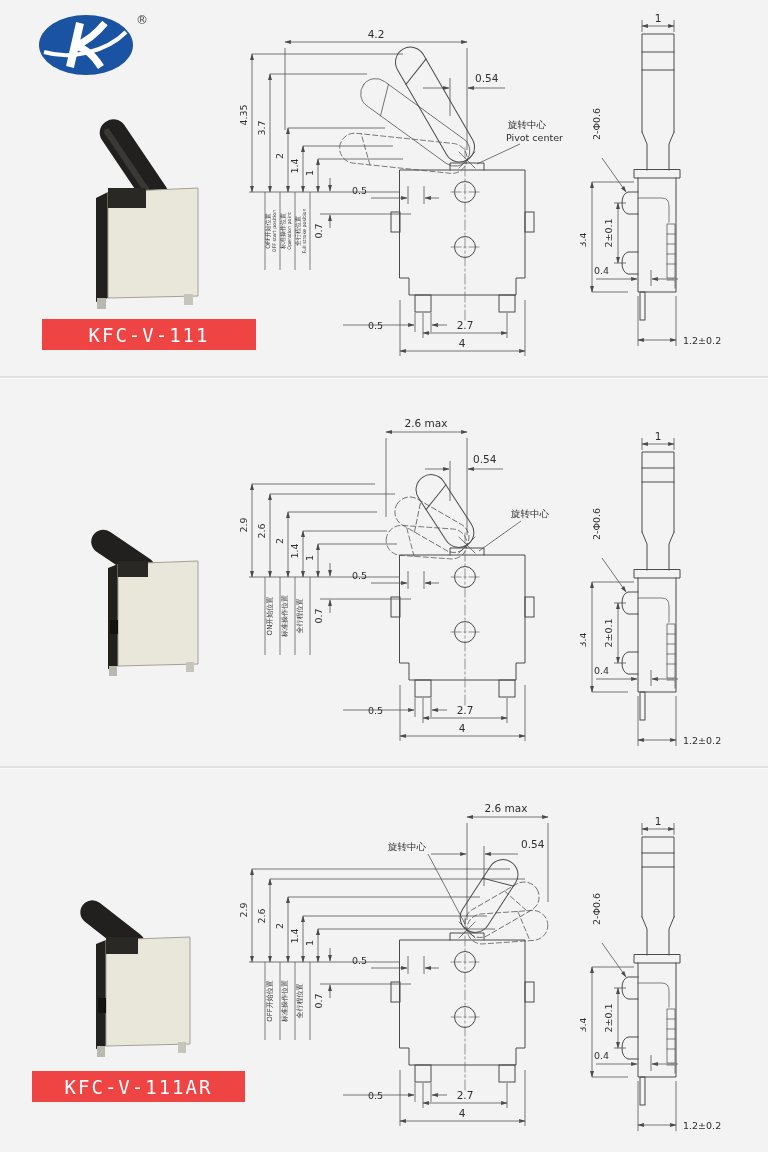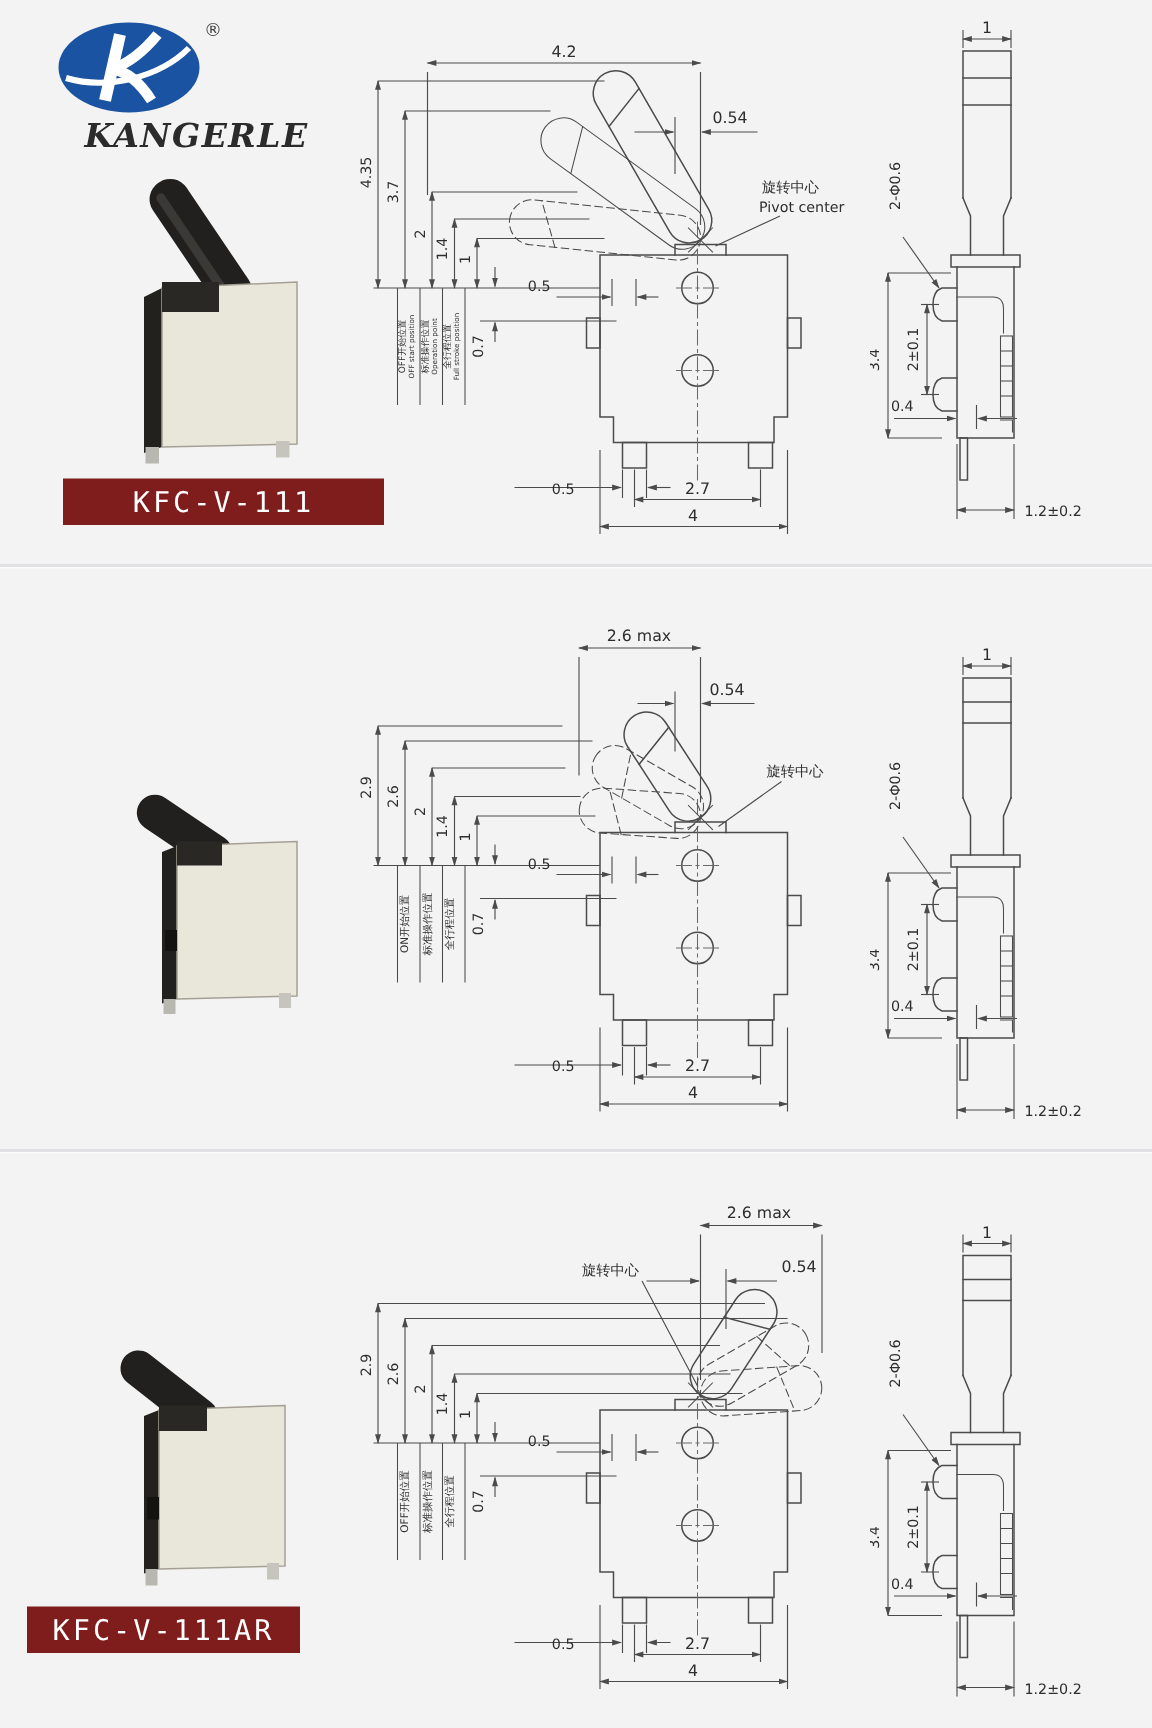--- a/index.html
+++ b/index.html
@@ -4,21 +4,21 @@
 <style>
   html,body{margin:0;padding:0;}
   .page{position:relative;width:768px;height:1152px;background:#f3f3f4;overflow:hidden;
         font-family:"DejaVu Sans",sans-serif;color:#2e2e2e;}
   .section{position:absolute;left:0;width:768px;}
   #sec1{top:0;height:376px;}
   #sec2{top:378px;height:388px;}
   #sec3{top:768px;height:384px;}
   .divider{position:absolute;left:0;width:768px;height:2px;background:#e1e1e3;box-shadow:0 1px 0 #fbfbfc;}
   .abs{position:absolute;}
-  .bar{position:absolute;background:#7f1d1d;color:#fff;display:flex;align-items:center;justify-content:center;
+  .bar{position:absolute;background:#ef4444;color:#fff;display:flex;align-items:center;justify-content:center;
        font-family:"DejaVu Sans Mono","Liberation Mono",monospace;font-size:19px;letter-spacing:2px;}
   .brandname{position:absolute;left:26px;top:78px;width:210px;text-align:center;
        font-family:"DejaVu Serif","Liberation Serif",serif;font-style:italic;font-weight:bold;
        font-size:22px;color:#2b2b2b;letter-spacing:1px;}
   
   .ln{fill:none;stroke:#4b4b4b;stroke-width:1;stroke-linecap:square;}
   .thin{fill:none;stroke:#4b4b4b;stroke-width:.7;}
   .dash{stroke-dasharray:5 3;}
   .cl{fill:none;stroke:#6a6a6a;stroke-width:.7;stroke-dasharray:10 3 2 3;}
   .dl{fill:none;stroke:#4b4b4b;stroke-width:.75;}
@@ -84,21 +84,20 @@
   <svg class="abs" style="left:26px;top:8px" width="210" height="72" viewBox="0 0 210 72">
     <ellipse cx="60" cy="37" rx="47" ry="30" fill="#1a53a1"></ellipse>
     <g stroke="#fff" fill="none">
       <path d="M54,15 L44,59" stroke-width="8"></path>
       <path d="M49,38 C60,34 70,26 79,15" stroke-width="7"></path>
       <path d="M49,38 C60,40 68,48 75,59" stroke-width="7"></path>
       <path d="M18,44 C45,52 80,44 100,24" stroke-width="4"></path>
     </g>
     <text x="110" y="16" class="reg">®</text>
   </svg>
-  <div class="brandname">KANGERLE</div>
 
   <svg class="abs" style="left:68px;top:100px" width="164" height="212" viewBox="0 0 164 212">
     <g transform="translate(90,100)">
       <g transform="rotate(-34)">
         <rect x="-13" y="-94" width="27" height="100" rx="13" fill="#21201e"></rect>
         <rect x="-7" y="-88" width="6" height="80" rx="3" fill="#3a3935"></rect>
       </g>
     </g>
     <polygon points="28,98 40,92 40,198 28,202" fill="#23211e"></polygon>
     <polygon points="40,92 130,88 130,196 40,198" fill="#e9e6da" stroke="#a5a094" stroke-width="1"></polygon>
@@ -362,21 +361,21 @@
       </g>
     </g>
     <polygon points="24,72 34,68 34,174 24,177" fill="#23211e"></polygon>
     <polygon points="34,68 118,65 118,172 34,174" fill="#e9e6da" stroke="#a5a094" stroke-width="1"></polygon>
     <rect x="34" y="65" width="32" height="17" fill="#2a2825"></rect>
     <rect x="26" y="126" width="8" height="15" fill="#14130f"></rect>
     <rect x="25" y="174" width="8" height="11" fill="#b9b8b0"></rect>
     <rect x="106" y="170" width="8" height="11" fill="#c6c5bd"></rect>
   </svg>
 
-  <div class="bar" style="left:18px;top:303px;width:182px;height:31px">
+  <div class="bar" style="left:32px;top:303px;width:213px;height:31px">
     <span>KFC-V-111AR</span>
   </div>
 
   <svg class="abs" style="left:225px;top:22px" width="340" height="345" viewBox="0 0 340 345">
     <use href="#fbody" class="ln"></use>
     <g transform="translate(242,140)" class="ln">
       <use href="#capS" transform="rotate(33)"></use>
       <use href="#capS" transform="rotate(60)" class="thin dash"></use>
       <use href="#capS" transform="rotate(86)" class="thin dash"></use>
       <line x1="-8" y1="-8" x2="8" y2="8" class="thin"></line>

